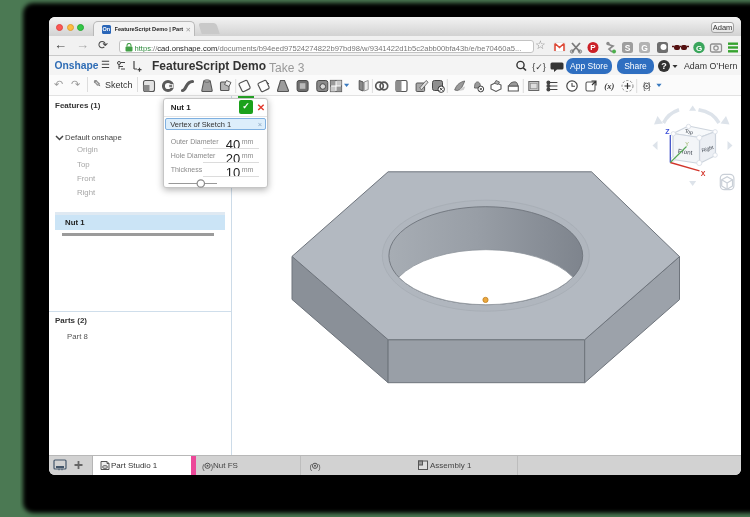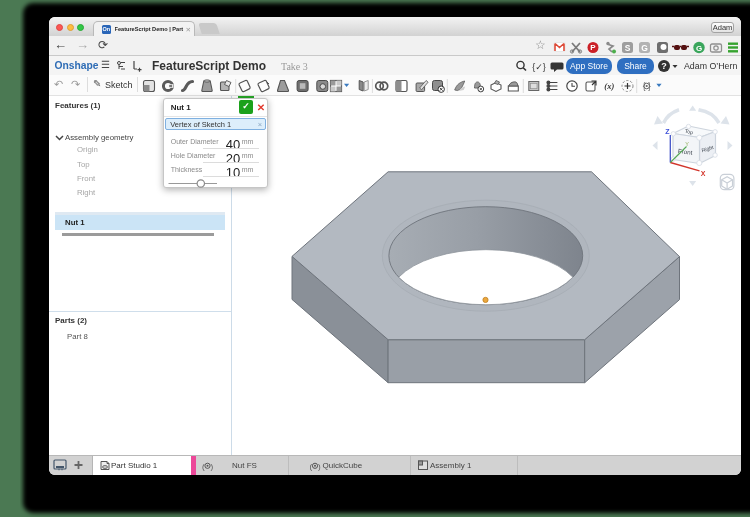--- a/index.html
+++ b/index.html
@@ -57,20 +57,26 @@
         <div id="tabtitle">FeatureScript Demo | Part S</div>
         <div id="tabx">✕</div>
       </div>
       <div id="adambtn">Adam</div>
     </div>
 
     <div id="ctoolbar">
       <div class="navarrow" style="left:5px; color:#3c3c3c; font-size:13px; font-weight:bold;">←</div>
       <div class="navarrow" style="left:27px; color:#aaa; font-size:13px; font-weight:bold;">→</div>
       <div class="navarrow" style="left:49px; color:#4a4a4a; font-size:12px;">⟳</div>
+      <div id="urlbar">
+        <svg width="8" height="9" style="margin:2px 2px 0 5px; vertical-align:-1px;" viewBox="0 0 8 9">
+            <rect x="0.5" y="3.5" width="7" height="5" rx="1" fill="#43a047"></rect>
+            <path d="M2 3.5 V2.5 a2 2 0 0 1 4 0 V3.5" fill="none" stroke="#43a047" stroke-width="1.1"></path>
+          </svg><span style="color:#2e8b3d;">https</span><span style="color:#777;">://</span><span style="color:#222;">cad.onshape.com</span><span style="color:#777;">/documents/b94eed97524274822b97bd98/w/9341422d1b5c2abb00bfa43b/e/be70460a5...</span>
+      </div>
       <div class="abs" style="left:486px; top:2px; font-size:12px; color:#8a8a8a;">☆</div>
       <div id="extensions">
         <svg class="abs" style="left:504px; top:5px;" width="185" height="13" viewBox="0 0 185 13">
 
           <rect x="1" y="1.5" width="11" height="9" rx="1" fill="#fff" stroke="#d6d6d6" stroke-width="0.5"></rect>
           <path d="M2 2.5 L6.5 6.5 L11 2.5 M2 2.5 V10 M11 2.5 V10" stroke="#dd4b39" stroke-width="1.6" fill="none"></path>
 
           <path d="M19 2 L27 11 M27 2 L19 11" stroke="#7a7a7a" stroke-width="1.8"></path>
           <circle cx="19" cy="10.5" r="1.6" fill="none" stroke="#7a7a7a" stroke-width="1"></circle>
           <circle cx="27" cy="10.5" r="1.6" fill="none" stroke="#7a7a7a" stroke-width="1"></circle>
@@ -110,21 +116,21 @@
 
     <div id="oshead">
       <div class="abs" style="left:5.5px; top:4px; font-size:10.3px; font-weight:bold; color:#2e6cb5;">Onshape</div>
       <div class="abs" style="left:52px; top:3.5px; font-size:10px; color:#444;">☰</div>
       <svg class="abs" style="left:67px; top:4px;" width="28" height="12" viewBox="0 0 28 12">
         <circle cx="3" cy="3" r="1.5" fill="none" stroke="#444" stroke-width="1"></circle>
         <path d="M3 4.5 V9 M3 6.5 L7 6.5 M5 9 h4 M5 2.5 h4" stroke="#444" stroke-width="1" fill="none"></path>
         <path d="M18 1 v8 M18 9 h3 M21.5 9.7 h4 M23.5 7.7 v4" stroke="#444" stroke-width="1.2" fill="none"></path>
       </svg>
       <div class="abs" style="left:103px; top:3px; font-size:12px; font-weight:bold; color:#333;">FeatureScript Demo</div>
-      <div class="abs" style="left:232px; top:5px; font-size:10px; color:#999;font-family:Liberation Serif, serif;">Take 3</div>
+      <div class="abs" style="left:220px; top:5px; font-size:12px; color:#999;">Take 3</div>
       <svg class="abs" style="left:466px; top:4px;" width="50" height="13" viewBox="0 0 50 13">
         <circle cx="5.5" cy="5" r="3.6" fill="none" stroke="#333" stroke-width="1.4"></circle>
         <line x1="8.2" y1="7.7" x2="11" y2="10.5" stroke="#333" stroke-width="1.6"></line>
         <text x="24" y="9.5" font-size="9" fill="#333" text-anchor="middle" font-family="Liberation Sans">{✓}</text>
         <path d="M37 2.5 h10 a1.5 1.5 0 0 1 1.5 1.5 v4 a1.5 1.5 0 0 1 -1.5 1.5 h-5 l-3 2.5 v-2.5 h-2 a1.5 1.5 0 0 1 -1.5 -1.5 v-4 a1.5 1.5 0 0 1 1.5 -1.5 z" fill="#333"></path>
       </svg>
       <div class="bluebtn" style="left:517px; width:46px;">App Store</div>
       <div class="bluebtn" style="left:568px; width:37px;text-align:center;">Share</div>
       <svg class="abs" style="left:608px; top:3.5px;" width="22" height="14" viewBox="0 0 22 14">
         <circle cx="7" cy="7" r="6" fill="#333"></circle>
@@ -332,38 +338,37 @@
             <circle cx="465" cy="299.4" r="2.6" fill="#eba83f" stroke="#c07f1f" stroke-width="0.8"></circle>
           </g>
         </svg>
       </div>
       <div class="abs" style="left:189px; top:0; width:16px; height:3.5px; background:#28a828;"></div>
       <div id="panel">
         <div class="abs" style="left:6px; top:5px; font-weight:bold; font-size:8px; color:#333;">Features (1)</div>
         <svg class="abs" style="left:6px; top:39.5px;" width="9" height="6" viewBox="0 0 9 6">
             <path d="M1 1 l3.5 3.5 L8 1" fill="none" stroke="#444" stroke-width="1.5"></path>
           </svg>
-        <div class="abs" style="left:16px; top:37.5px; color:#444;">Assembly geometry</div>
+        <div class="abs" style="left:16px; top:37.5px; color:#444;">Default onshape</div>
         <div class="abs" style="left:28px; top:49.8px; color:#a6a6a6;">Origin</div>
         <div class="abs" style="left:28px; top:64.1px; color:#a6a6a6;">Top</div>
         <div class="abs" style="left:28px; top:78.3px; color:#a6a6a6;">Front</div>
         <div class="abs" style="left:28px; top:92.7px; color:#a6a6a6;">Right</div>
         <div class="abs" style="left:6px; top:116px; width:170px; height:14.4px; background:#dfe9f2; line-height:14.4px; color:#333;"><span style="margin-left:10px;">Sketch 1</span></div>
         <div class="abs" style="left:6px; top:119.8px; width:170px; height:15px; background:#cbe4f6; line-height:15px; font-weight:bold; color:#222;"><span style="margin-left:10px;">Nut 1</span></div>
         <div class="abs" style="left:12.5px; top:137.3px; width:152px; height:3.4px; background:#9b9b9b;"></div>
         <div class="abs" style="left:0; top:215.4px; width:182px; height:1px; background:#cfdeeb;"></div>
         <div class="abs" style="left:6px; top:220.5px; font-weight:bold; font-size:8px; color:#333;">Parts (2)</div>
         <div class="abs" style="left:18px; top:236.5px; color:#555;">Part 8</div>
       </div>
     </div>
 
     <div id="botbar">
       <div class="abs" style="left:43px; top:0; width:103.5px; height:19px; background:#fff; border-left:1px solid #b5b5b5; border-right:5px solid #ec4899; line-height:19px;"><span style="margin-left:18px; color:#333;">Part Studio 1</span></div>
-      <div class="bottab" style="left:133px; width:107px;text-align:center;"><span style="margin-left:19px;">Nut FS</span></div>
-      <div class="bottab" style="left:254.5px; width:107px;"><span style="margin-left:19px;">QuickCube</span></div>
+      <div class="bottab" style="left:145px; width:107px;"><span style="margin-left:19px;">Nut FS</span></div>
       <div class="bottab" style="left:362px; width:107px;"><span style="margin-left:19px;">Assembly 1</span></div>
       <svg class="abs" style="left:0; top:0;" width="440" height="19" viewBox="0 0 440 19">
         <g stroke="#44566a" fill="none" stroke-width="1.2">
           <rect x="5" y="4" width="12" height="9" rx="1"></rect>
           <path d="M7 11 h8" stroke-width="2"></path>
           <path d="M9.5 13.5 h1 M12.5 13.5 h1" stroke-width="1.6"></path>
         </g>
         <path d="M29.5 5 v8 M25.5 9 h8" stroke="#666" stroke-width="1.8"></path>
         <g stroke="#555" fill="#fff" stroke-width="1">
           <path d="M52 5.5 h6 l2 2 v6 h-8 z M58 5.5 v2 h2" fill="#eee"></path>

